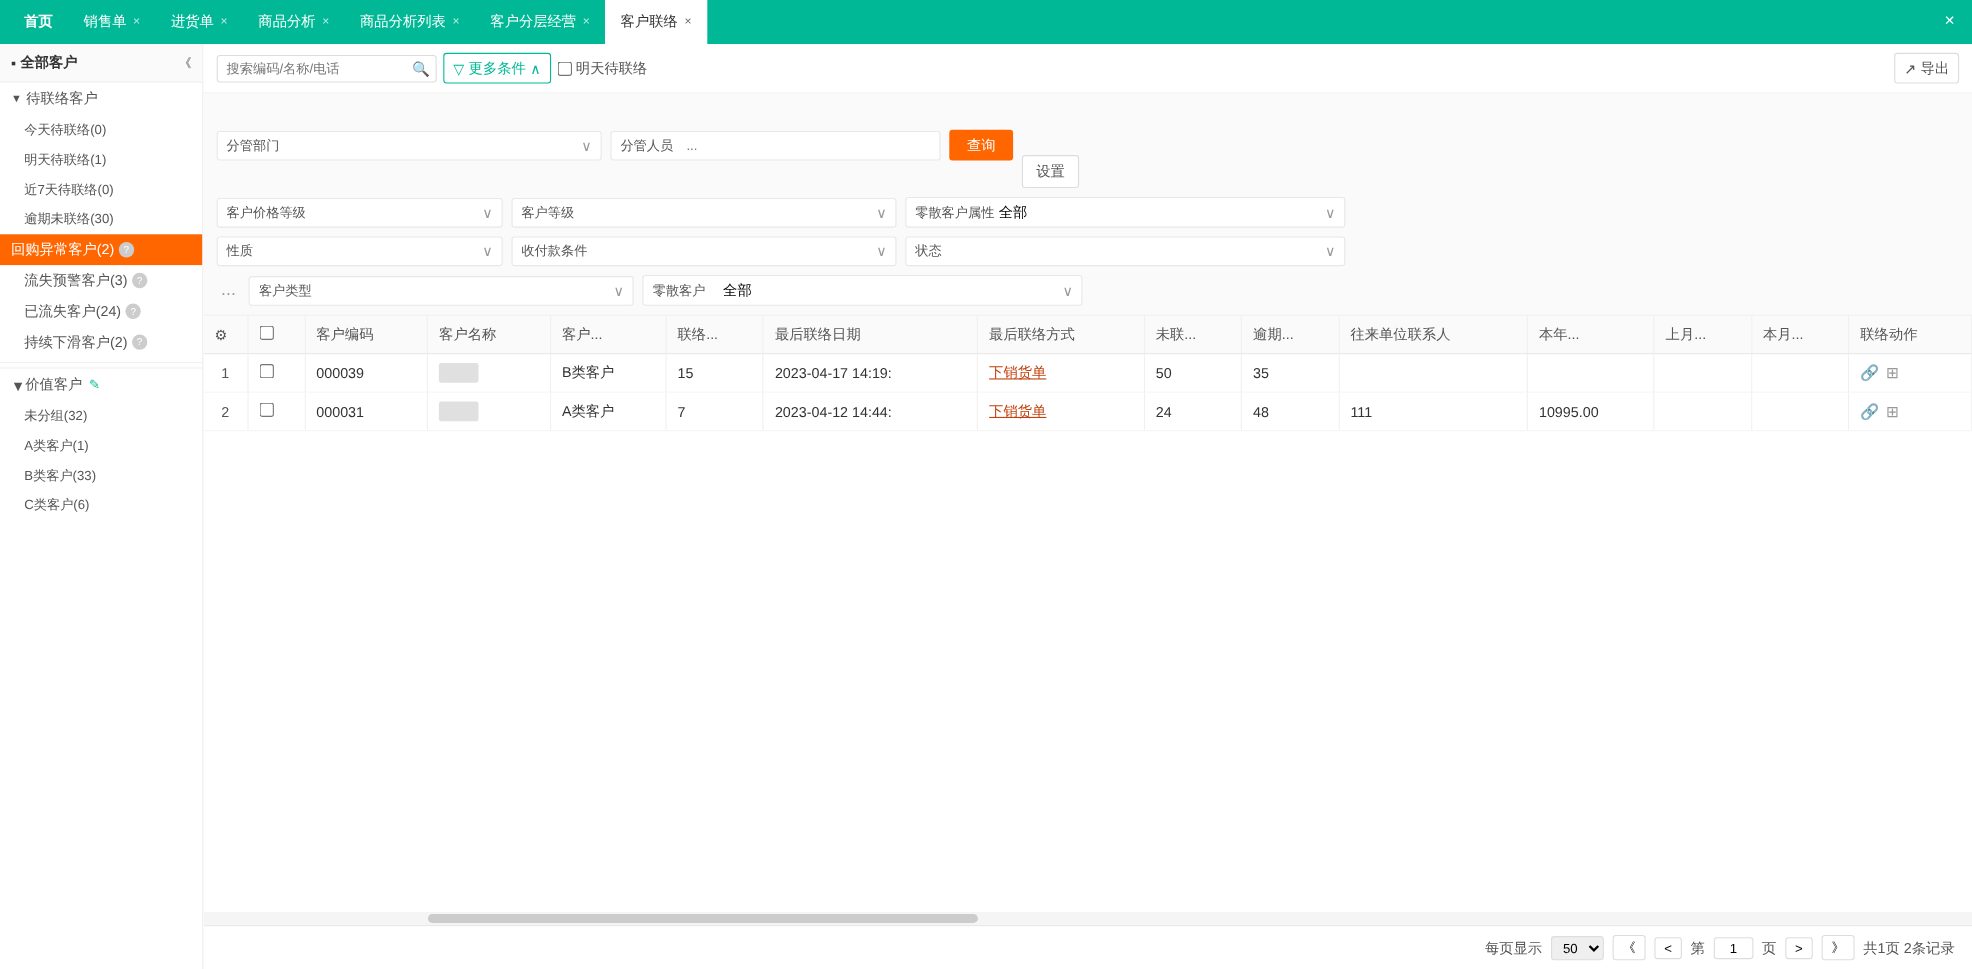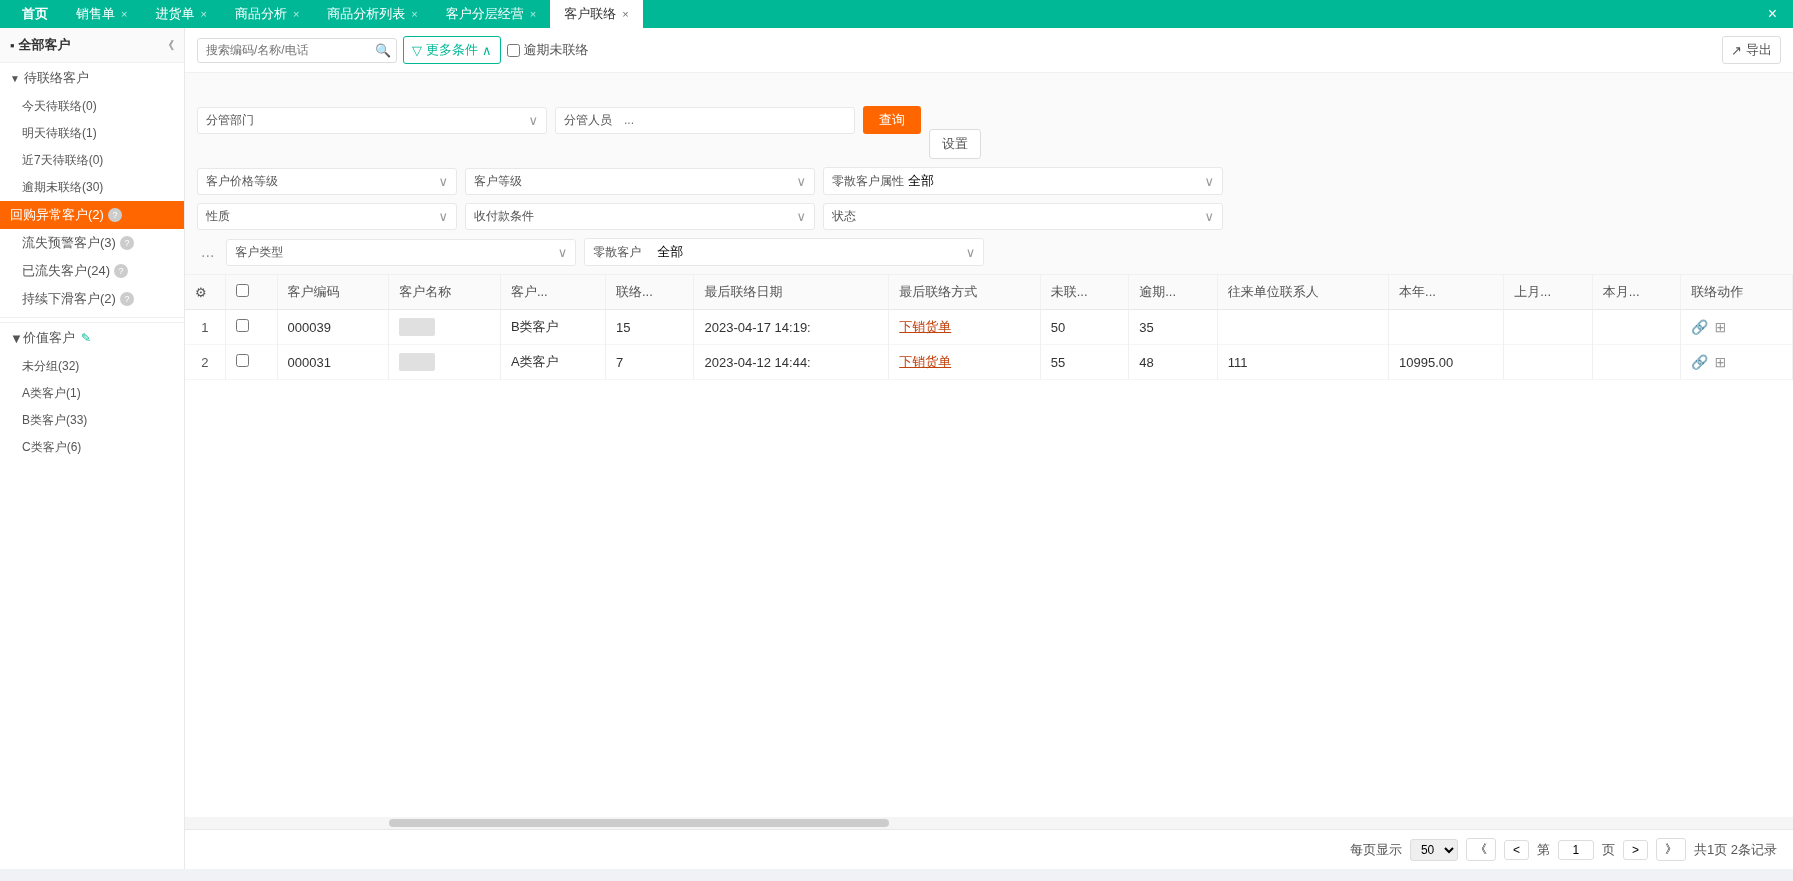--- a/index.html
+++ b/index.html
@@ -1,21 +1,21 @@
 <!DOCTYPE html>
 <html><head>
   <meta charset="utf-8">
   <style>
     * { box-sizing: border-box; margin: 0; padding: 0; font-family: 'Microsoft YaHei', Arial, sans-serif; font-size: 13px; }
     body { background: #f0f2f5; overflow: hidden; width: 1793px; height: 881px; }
 
     
     .top-nav {
       display: flex; align-items: center;
-      background: #00b896; height: 28px; padding: 0 8px;
+      background: #00b896; height: 40px; padding: 0 8px;
       color: white; user-select: none;
     }
     .nav-tab {
       display: flex; align-items: center; height: 40px;
       padding: 0 14px; cursor: pointer; font-size: 13px; color: white;
       white-space: nowrap;
     }
     .nav-tab.active { background: white; color: #333; }
     .nav-tab .close-x { margin-left: 6px; font-size: 11px; opacity: 0.7; }
     .nav-tab.home { font-weight: bold; }
@@ -278,21 +278,21 @@
         <input type="text" placeholder="搜索编码/名称/电话" style="">
         <span class="icon">🔍</span>
       </div>
       <div class="filter-more">
         <span>▽</span>
         <span>更多条件</span>
         <span>∧</span>
       </div>
       <label class="filter-checkbox">
         <input type="checkbox" style="">
-        <span>逾期未联络</span>
+        <span>明天待联络</span>
       </label>
       <div class="export-btn">
         <span>↗</span>
         <span>导出</span>
       </div>
     </div>
 
     <div class="advanced-filters">
 
       <div class="filter-row">
@@ -410,21 +410,21 @@
       <td class="col-num">2</td>
       <td><input type="checkbox" style=""></td>
       <td>000031</td>
       <td>
         <span style="display:inline-block;width:36px;height:18px;background:#e0e0e0;border-radius:2px;vertical-align:middle;"></span>
       </td>
       <td>A类客户</td>
       <td>7</td>
       <td>2023-04-12 14:44:</td>
       <td><span class="link-text">下销货单</span></td>
-      <td>55</td>
+      <td>24</td>
       <td>48</td>
       <td>111</td>
       <td>10995.00</td>
       <td></td>
       <td></td>
       <td>
         <div class="col-actions">
           <span class="action-icon">🔗</span>
           <span class="action-icon">⊞</span>
         </div>

